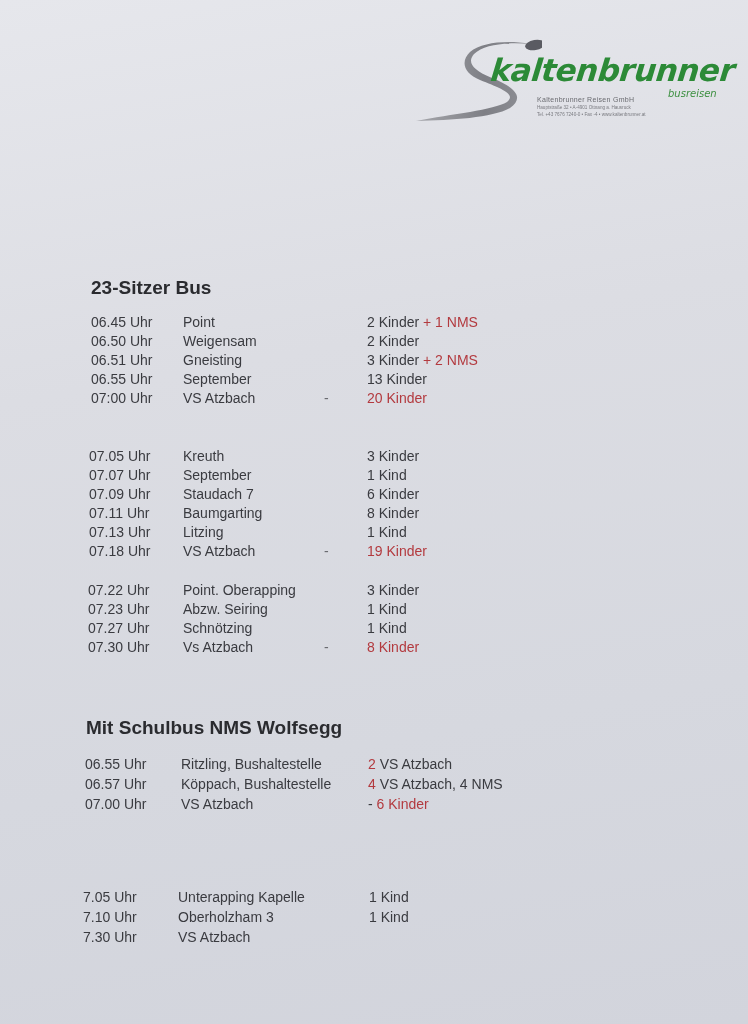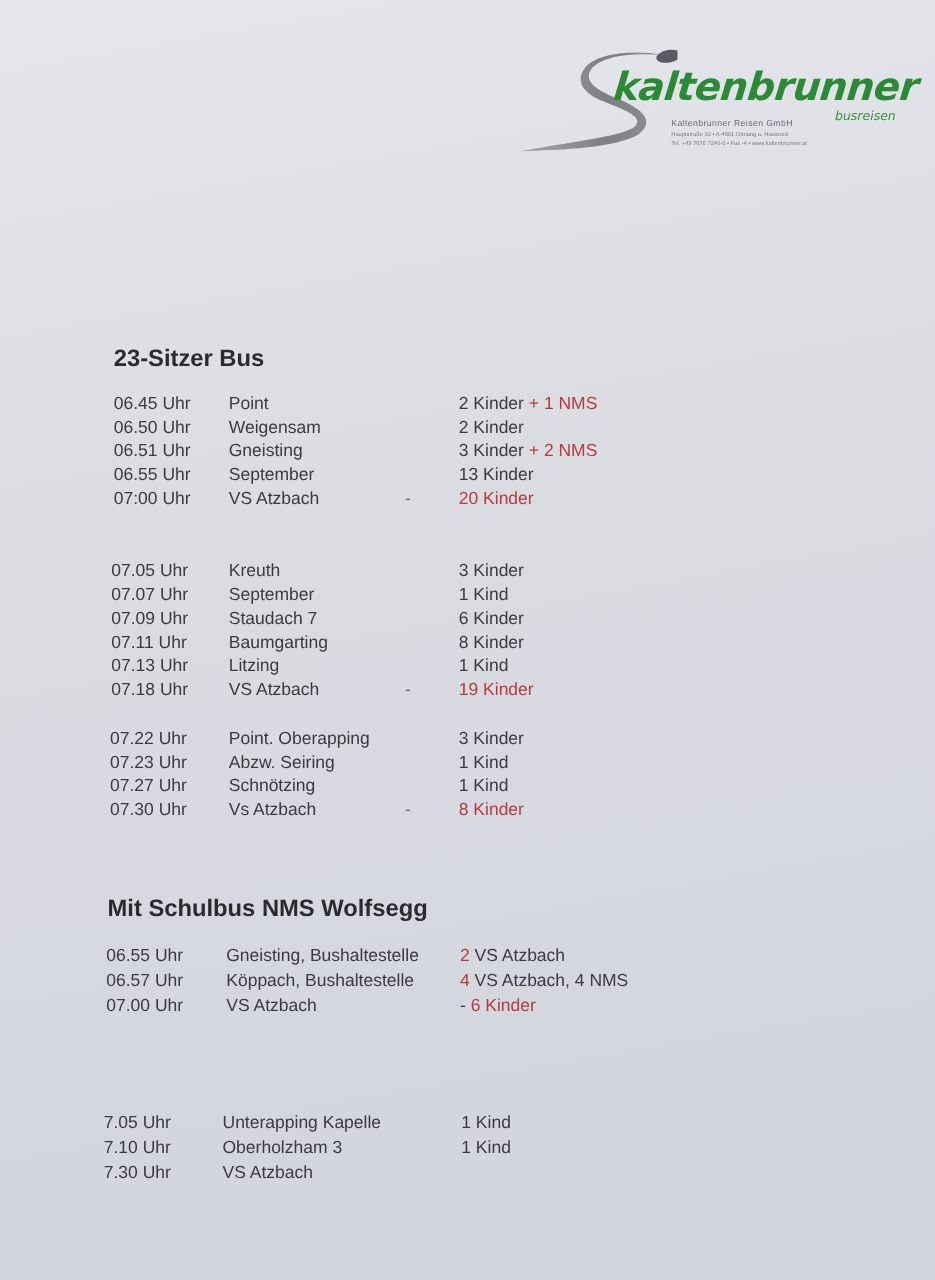--- a/index.html
+++ b/index.html
@@ -170,21 +170,21 @@
     <span style="left:0">07.30 Uhr</span>
     <span style="left:95px">Vs Atzbach</span>
     <span class="dash" style="left:236px">-</span>
     <span class="red" style="left:279px">8 Kinder</span>
   </div>
 
   <div class="section-title" style="left:86px; top:717px;">Mit Schulbus NMS Wolfsegg</div>
 
   <div class="row" style="left:85px; top:756px;">
     <span style="left:0">06.55 Uhr</span>
-    <span style="left:96px">Gneisting, Bushaltestelle</span>
+    <span style="left:96px">Ritzling, Bushaltestelle</span>
     <span style="left:283px"><span class="red" style="position:static">2</span><span style="position:static; white-space:pre"> VS Atzbach</span></span>
   </div>
   <div class="row" style="left:85px; top:776px;">
     <span style="left:0">06.57 Uhr</span>
     <span style="left:96px">Köppach, Bushaltestelle</span>
     <span style="left:283px"><span class="red" style="position:static">4</span><span style="position:static; white-space:pre"> VS Atzbach, 4 NMS</span></span>
   </div>
   <div class="row" style="left:85px; top:796px;">
     <span style="left:0">07.00 Uhr</span>
     <span style="left:96px">VS Atzbach</span>

